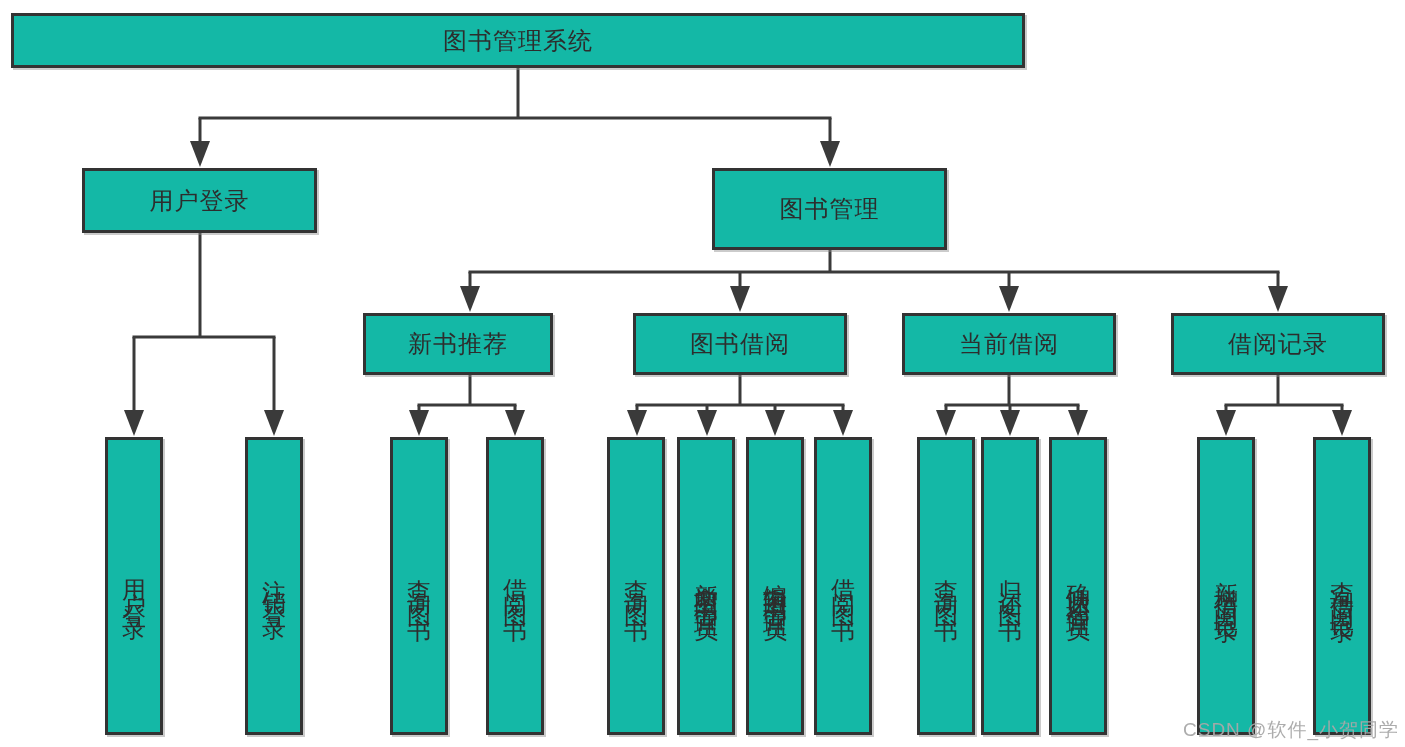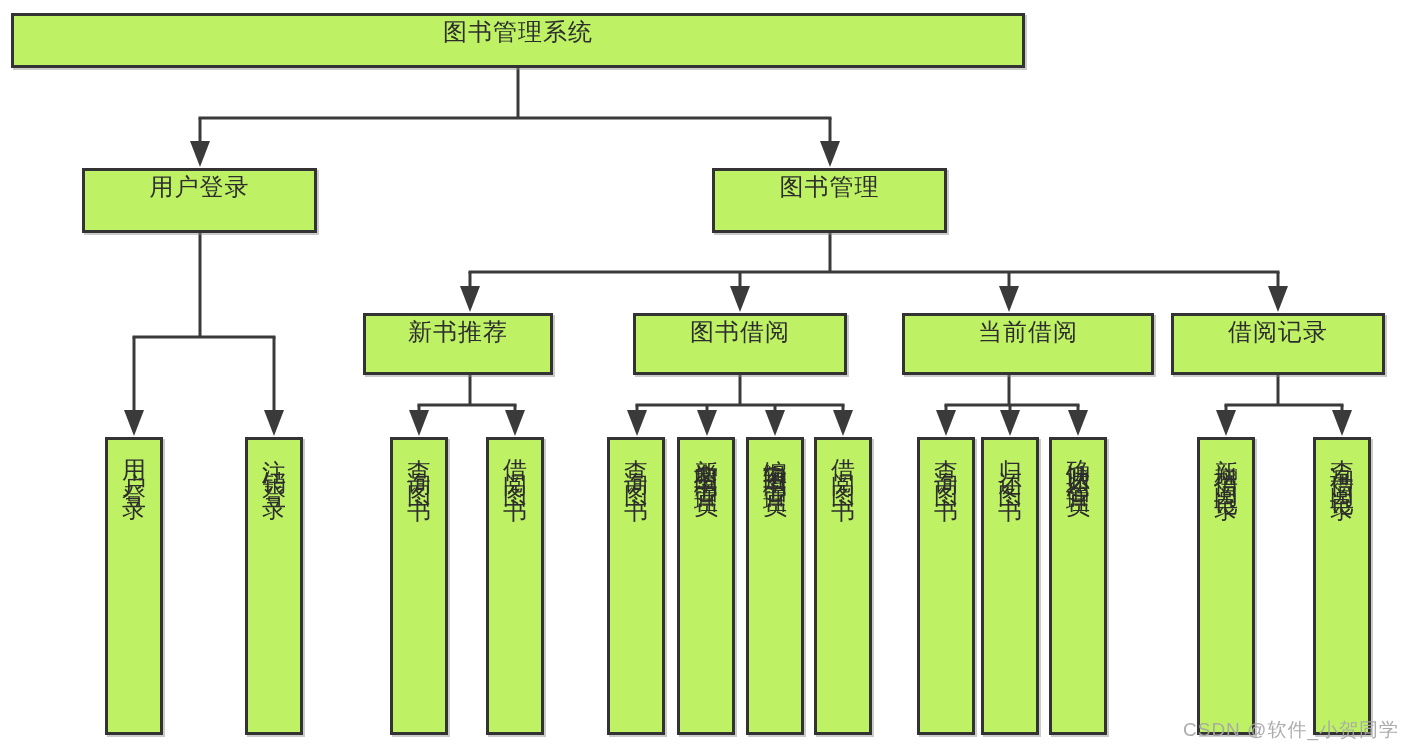--- a/index.html
+++ b/index.html
@@ -19,23 +19,24 @@
   .connectors {
     position: absolute;
     left: 0; top: 0;
     width: 1405px;
     height: 747px;
   }
   .node {
     position: absolute;
     box-sizing: border-box;
     border: 3px solid #333333;
-    background: #bef264;
+    background: #14b8a6;
     box-shadow: 2px 2px 0 rgba(140,140,140,0.45);
     display: flex;
+    align-items: center;
     justify-content: center;
     z-index: 2;
   }
   .hlabel {
     font-size: 24px;
     letter-spacing: 1px;
     white-space: nowrap;
   }
   .vlabel {
     writing-mode: vertical-rl;
@@ -137,31 +138,31 @@
     </g>
   </svg>
 
   <div class="node" style="left:11px; top:13px; width:1014px; height:55px;">
     <span class="hlabel">图书管理系统</span>
   </div>
 
   <div class="node" style="left:82px; top:168px; width:235px; height:65px;">
     <span class="hlabel">用户登录</span>
   </div>
-  <div class="node" style="left:712px; top:168px; width:235px; height:65px;">
+  <div class="node" style="left:712px; top:168px; width:235px; height:82px;">
     <span class="hlabel">图书管理</span>
   </div>
 
   <div class="node" style="left:363px; top:313px; width:190px; height:62px;">
     <span class="hlabel">新书推荐</span>
   </div>
   <div class="node" style="left:633px; top:313px; width:214px; height:62px;">
     <span class="hlabel">图书借阅</span>
   </div>
-  <div class="node" style="left:902px; top:313px; width:252px; height:62px;">
+  <div class="node" style="left:902px; top:313px; width:214px; height:62px;">
     <span class="hlabel">当前借阅</span>
   </div>
   <div class="node" style="left:1171px; top:313px; width:214px; height:62px;">
     <span class="hlabel">借阅记录</span>
   </div>
 
   <div class="node" style="left:105px; top:437px; width:58px; height:298px;">
     <span class="vlabel v4">用户登录</span>
   </div>
   <div class="node" style="left:245px; top:437px; width:58px; height:298px;">

